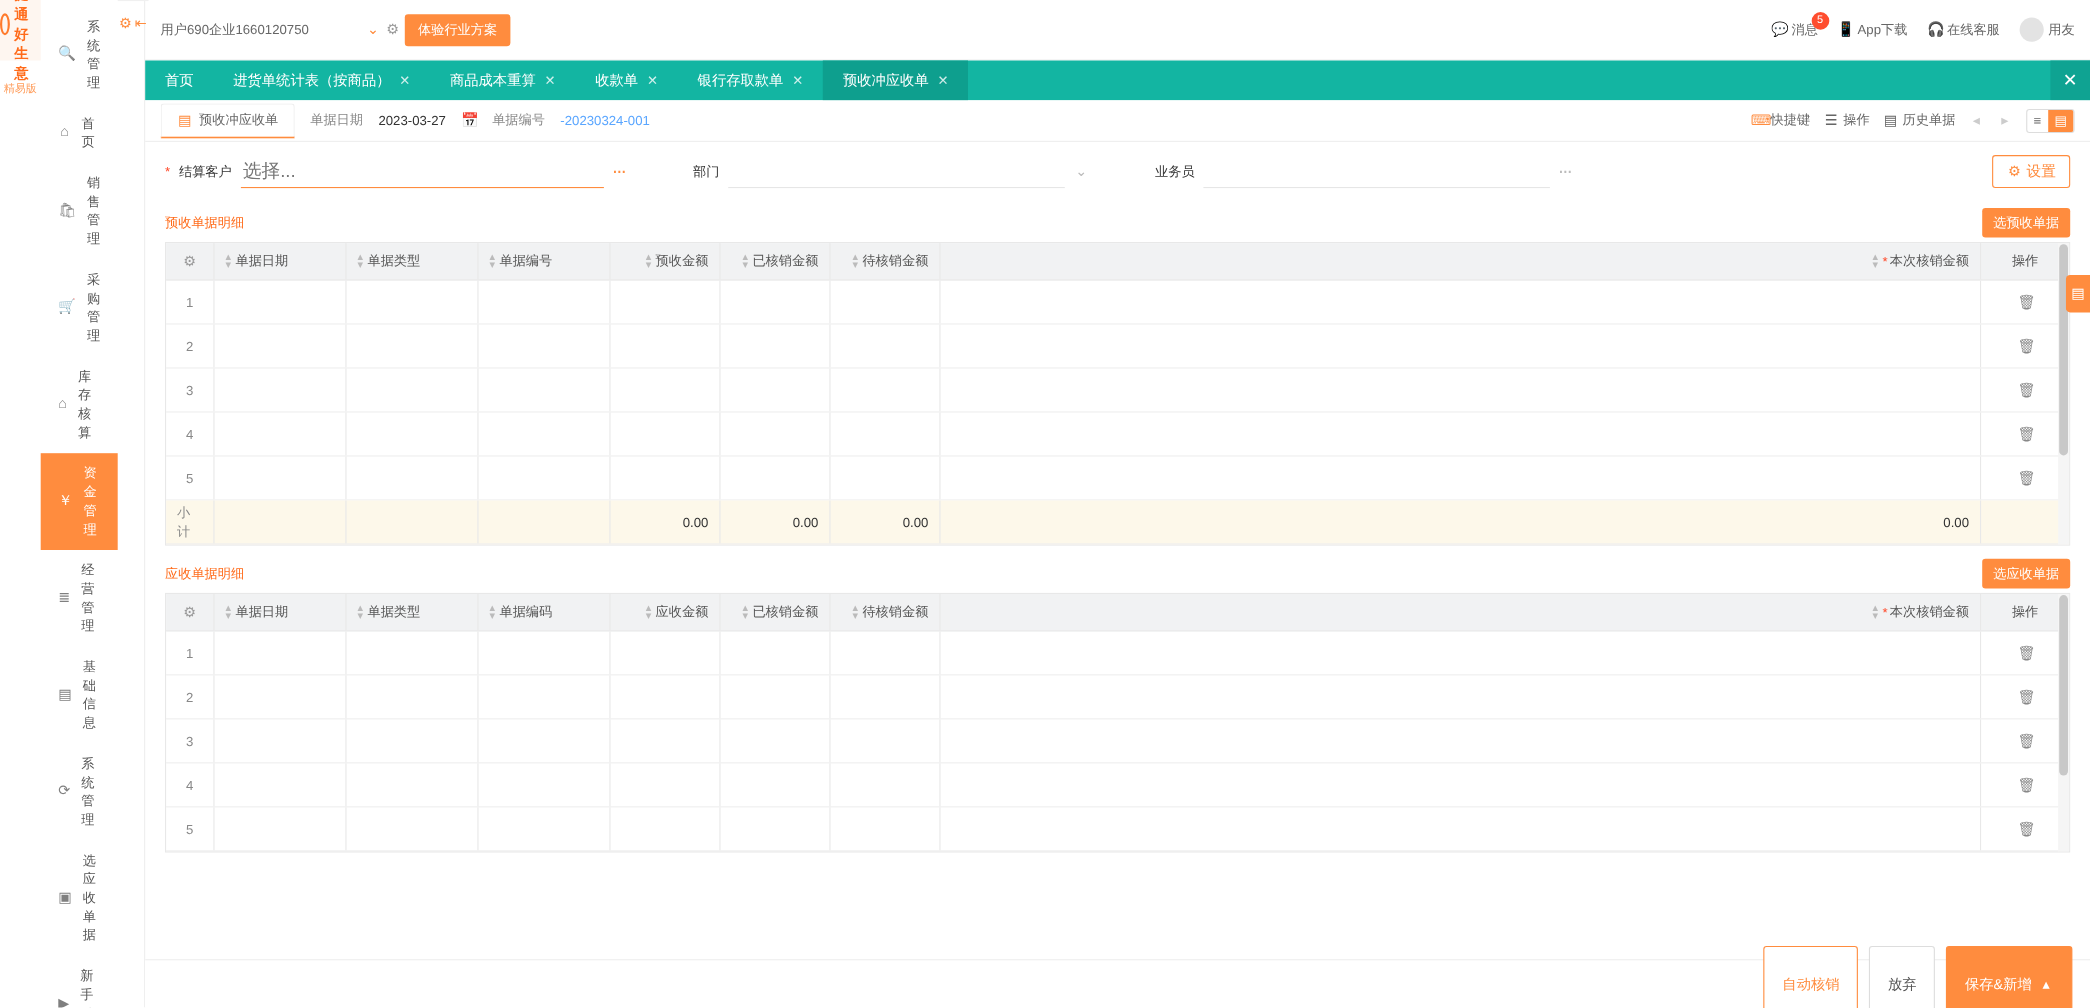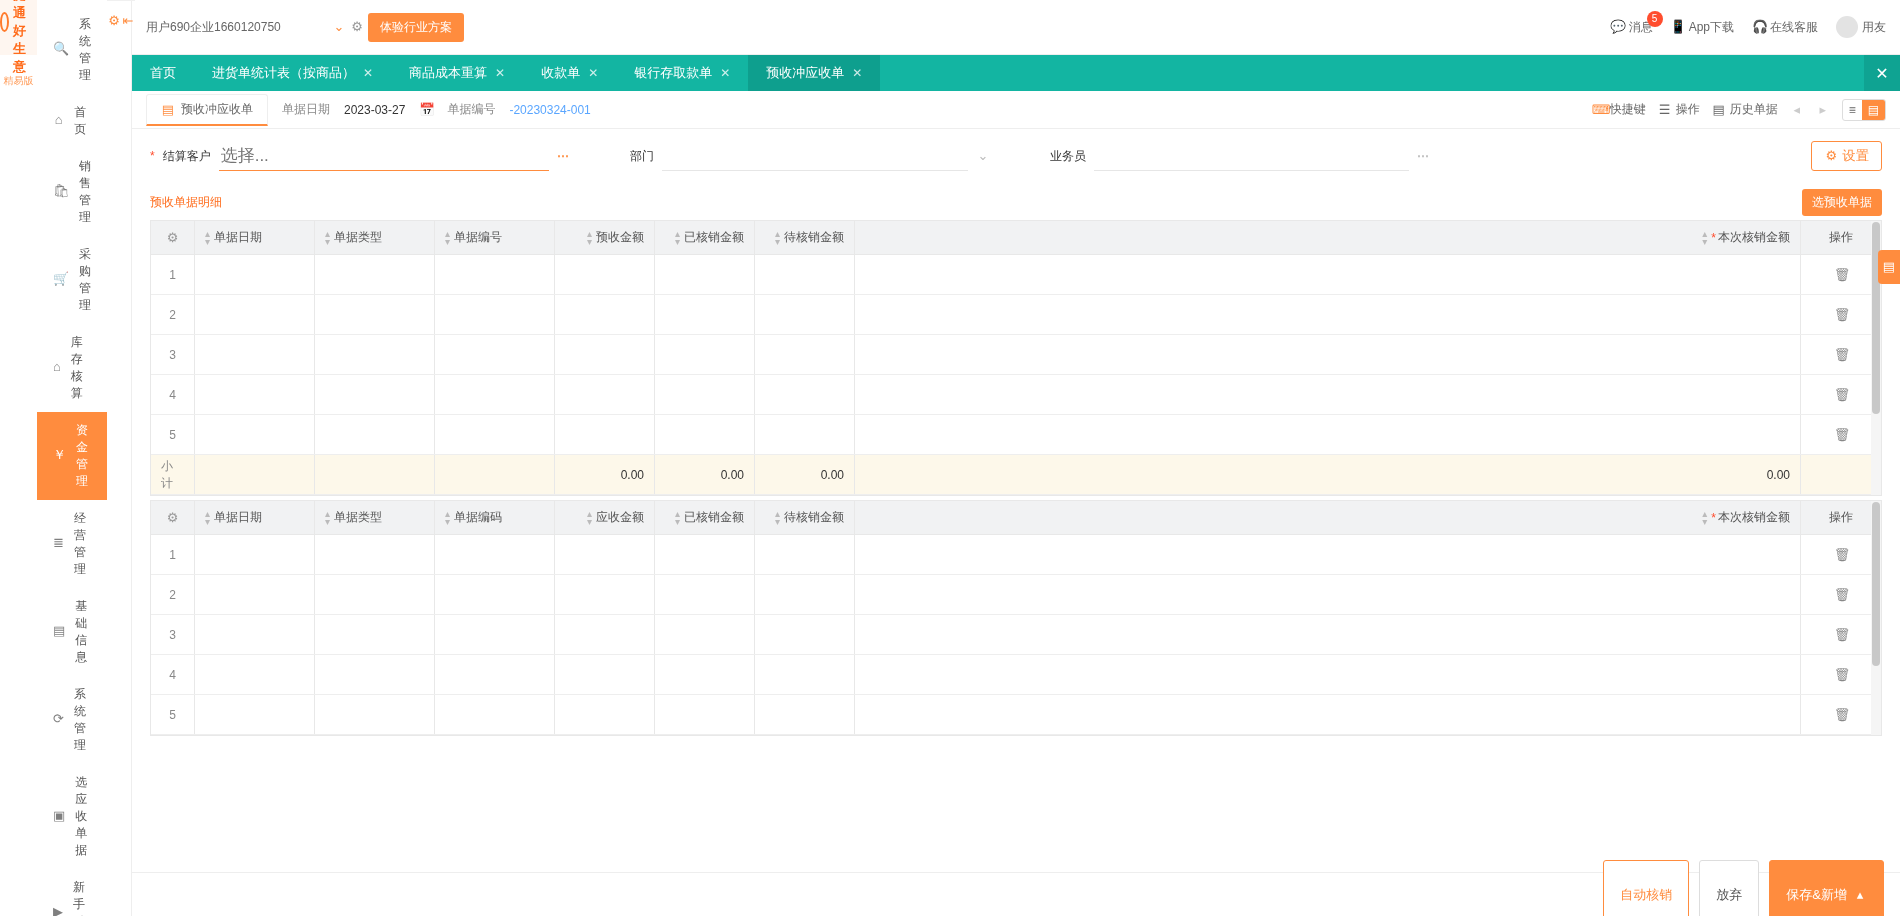--- a/index.html
+++ b/index.html
@@ -404,20 +404,24 @@
                 <div class="td c-op"></div>
               </div>
             </div>
           <div class="scrollbar">
               <div class="scrollbar-thumb" style="height:70%"></div>
             </div>
         </div>
       </div>
 
       <div class="section">
+        <div class="section-head">
+          <span class="section-title">应收单据明细</span>
+          <button class="select-btn">选应收单据</button>
+        </div>
         <div class="tbl" style="position:relative">
           <div class="thead">
             <div class="th c-gear">
                 <span class="i">⚙</span>
               </div>
             <div class="th c-date">
                 <span class="sort">▴<br>▾</span>
                 <span>单据日期</span>
               </div>
             <div class="th c-type">

